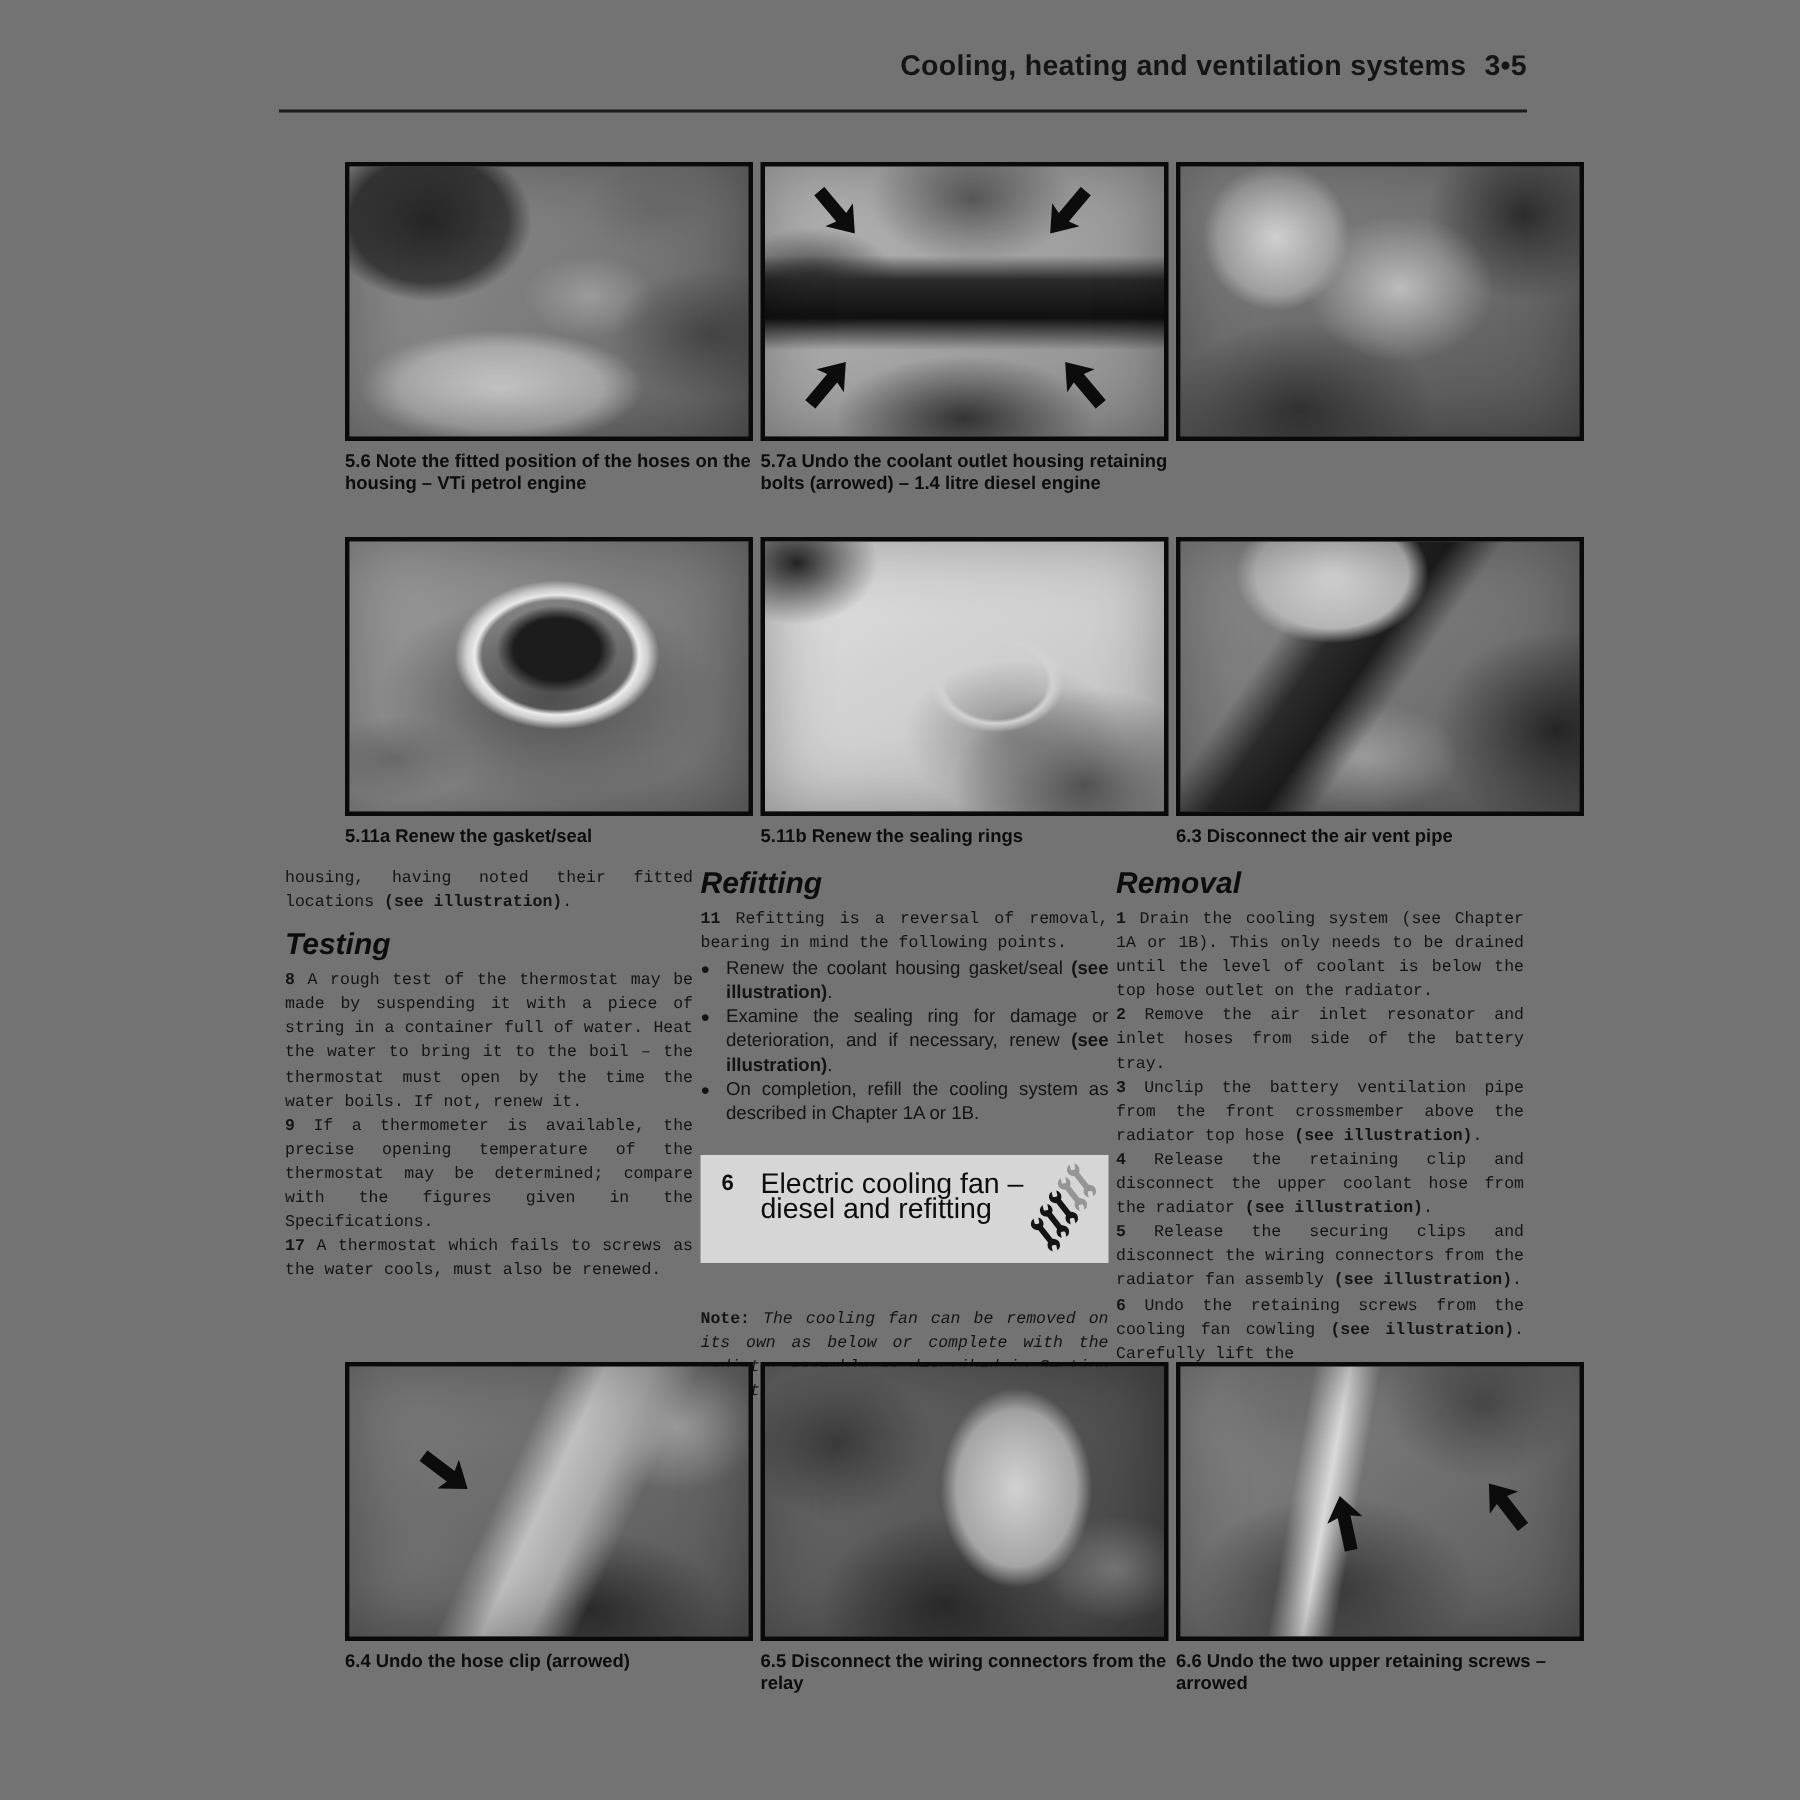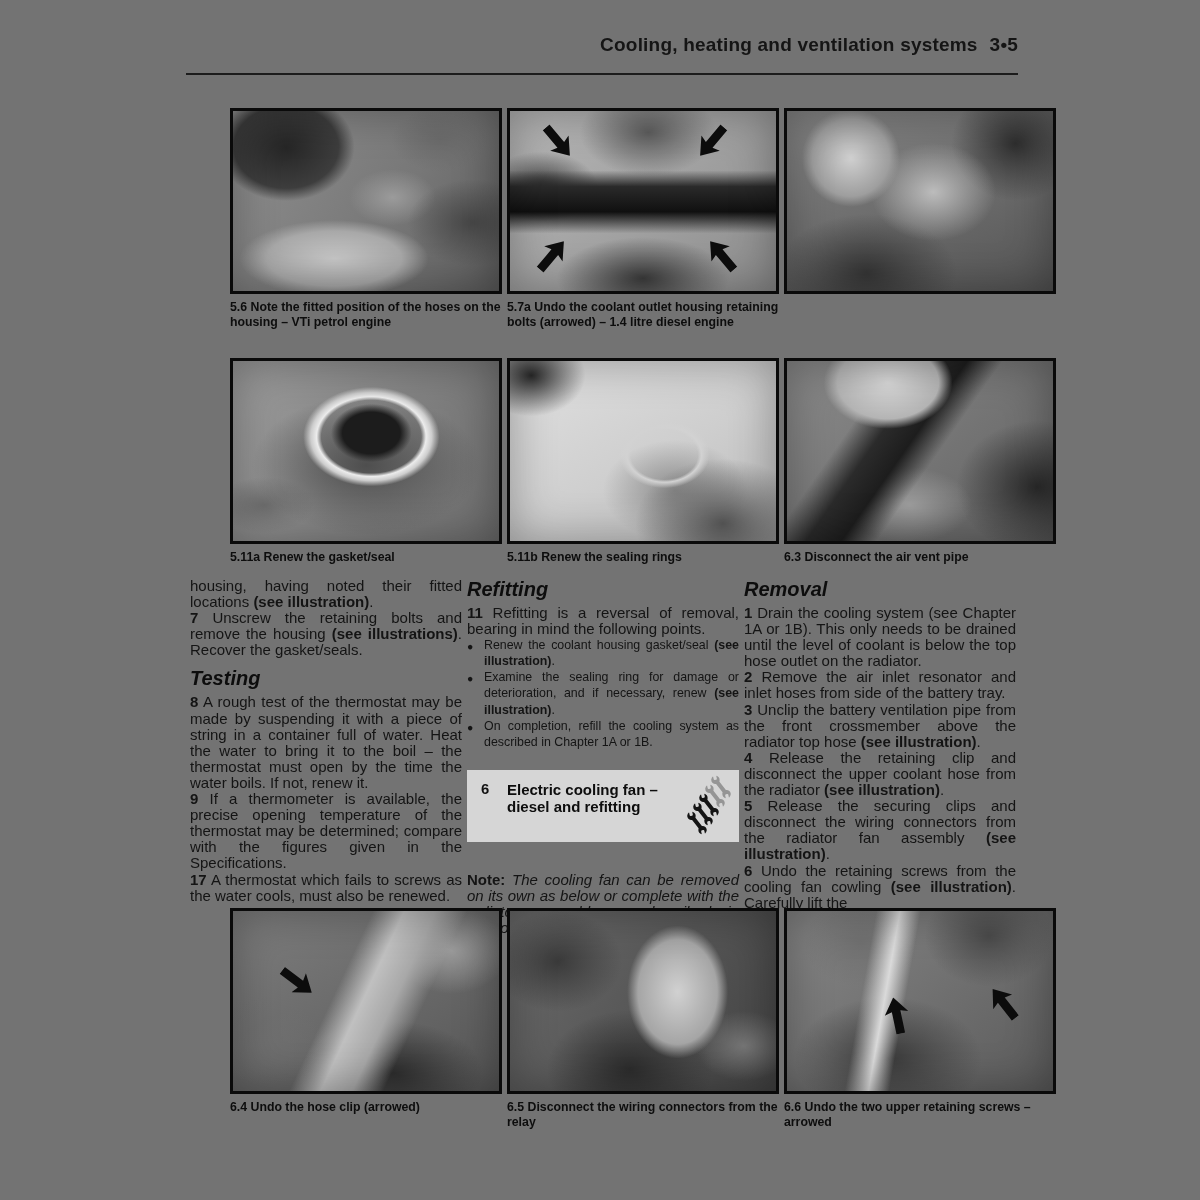--- a/index.html
+++ b/index.html
@@ -73,29 +73,29 @@
     linear-gradient(100deg, rgba(0,0,0,0) 30%, #dadada 38%, rgba(0,0,0,0) 45%),
     radial-gradient(82px 62px at 28% 18%, #707070 0%, rgba(0,0,0,0) 70%),
     radial-gradient(92px 72px at 76% 14%, #4a4a4a 0%, rgba(0,0,0,0) 70%),
     radial-gradient(125px 82px at 38% 82%, #3a3a3a 0%, rgba(0,0,0,0) 75%),
     linear-gradient(140deg,#868686,#5b5b5b);}
   
   .arrow{position:absolute;width:24px;height:37px;}
   .arrow svg{width:100%;height:100%;display:block;}
   
   .textcol{position:absolute;top:578px;width:272px;}
-  .textcol p{margin:0;text-align:justify;font-size:15px;line-height:16.1px;color:#141414;}
+  .textcol p{margin:0;text-align:justify;font-size:11px;line-height:16.1px;color:#141414;font-family:Liberation Mono, monospace;}
   h3.subhead{margin:9px 0 4px 0;font-size:20px;font-style:italic;font-weight:bold;color:#0d0d0d;}
   h3.subhead.first{margin-top:0;}
   ul.points{list-style:none;margin:0;padding:0;}
   ul.points li{position:relative;padding-left:17px;text-align:justify;font-size:12.4px;line-height:16.1px;color:#141414;}
   ul.points .bullet{position:absolute;left:0;top:1px;font-size:10.5px;line-height:16px;}
   .section-box{position:relative;margin-top:20px;background:#d6d6d6;height:72px;box-sizing:border-box;padding:11px 54px 0 14px;}
   .sec-num{position:absolute;left:14px;top:11px;font-weight:bold;font-size:14.8px;}
-  .sec-title{margin-left:26px;font-weight:bold;font-size:15px;line-height:17.5px;color:#0d0d0d;}
+  .sec-title{margin-left:26px;font-weight:normal;font-size:19px;line-height:17.5px;color:#0d0d0d;}
   .spanners{position:absolute;right:6px;top:4px;width:46px;height:64px;}
   p.note{margin-top:30px;}
   .run-b{font-weight:bold;}
   .run-i{font-style:italic;}
   .defs-svg{position:absolute;width:0;height:0;overflow:hidden;}
 </style>
 </head>
 <body>
 
 <svg class="defs-svg" aria-hidden="true">
@@ -165,21 +165,20 @@
     <figcaption>5.11b Renew the sealing rings</figcaption>
   </figure>
 
   <figure class="fig c3 r2">
     <div class="photo ph-f63"></div>
     <figcaption>6.3 Disconnect the air vent pipe</figcaption>
   </figure>
 
   <div class="textcol c1">
     <p><span class="run-n">housing, having noted their fitted locations </span><span class="run-b">(see illustration)</span><span class="run-n">.</span></p>
-    <p><span class="run-b">7</span><span class="run-n"> Unscrew the retaining bolts and remove the housing </span><span class="run-b">(see illustrations)</span><span class="run-n">. Recover the gasket/seals.</span></p>
     <h3 class="subhead">Testing</h3>
     <p><span class="run-b">8</span><span class="run-n"> A rough test of the thermostat may be made by suspending it with a piece of string in a container full of water. Heat the water to bring it to the boil – the thermostat must open by the time the water boils. If not, renew it.</span></p>
     <p><span class="run-b">9</span><span class="run-n"> If a thermometer is available, the precise opening temperature of the thermostat may be determined; compare with the figures given in the Specifications.</span></p>
     <p><span class="run-b">17</span><span class="run-n"> A thermostat which fails to screws as the water cools, must also be renewed.</span></p>
   </div>
 
   <div class="textcol c2">
     <h3 class="subhead first">Refitting</h3>
     <p><span class="run-b">11</span><span class="run-n">  Refitting is a reversal of removal, bearing in mind the following points.</span></p>
     <ul class="points">

